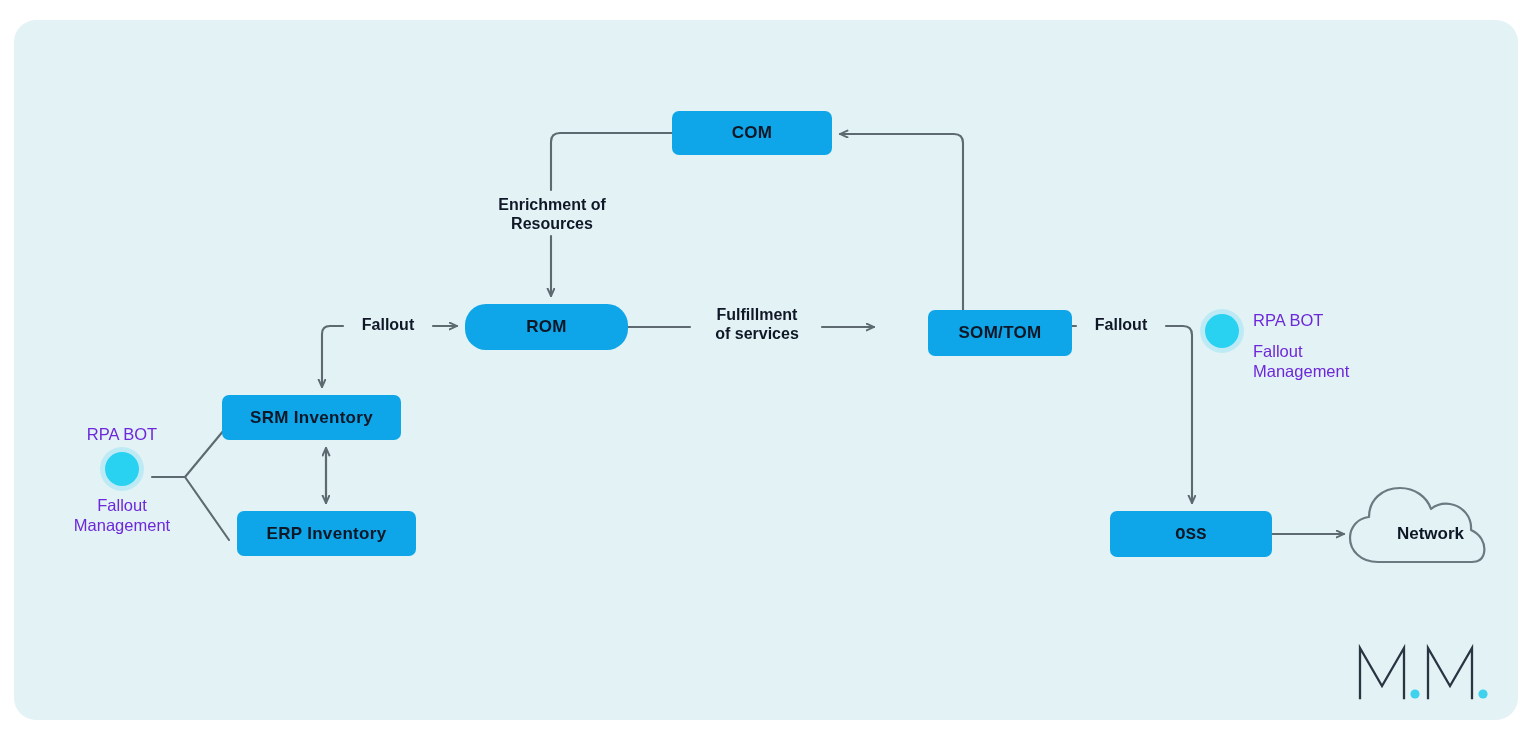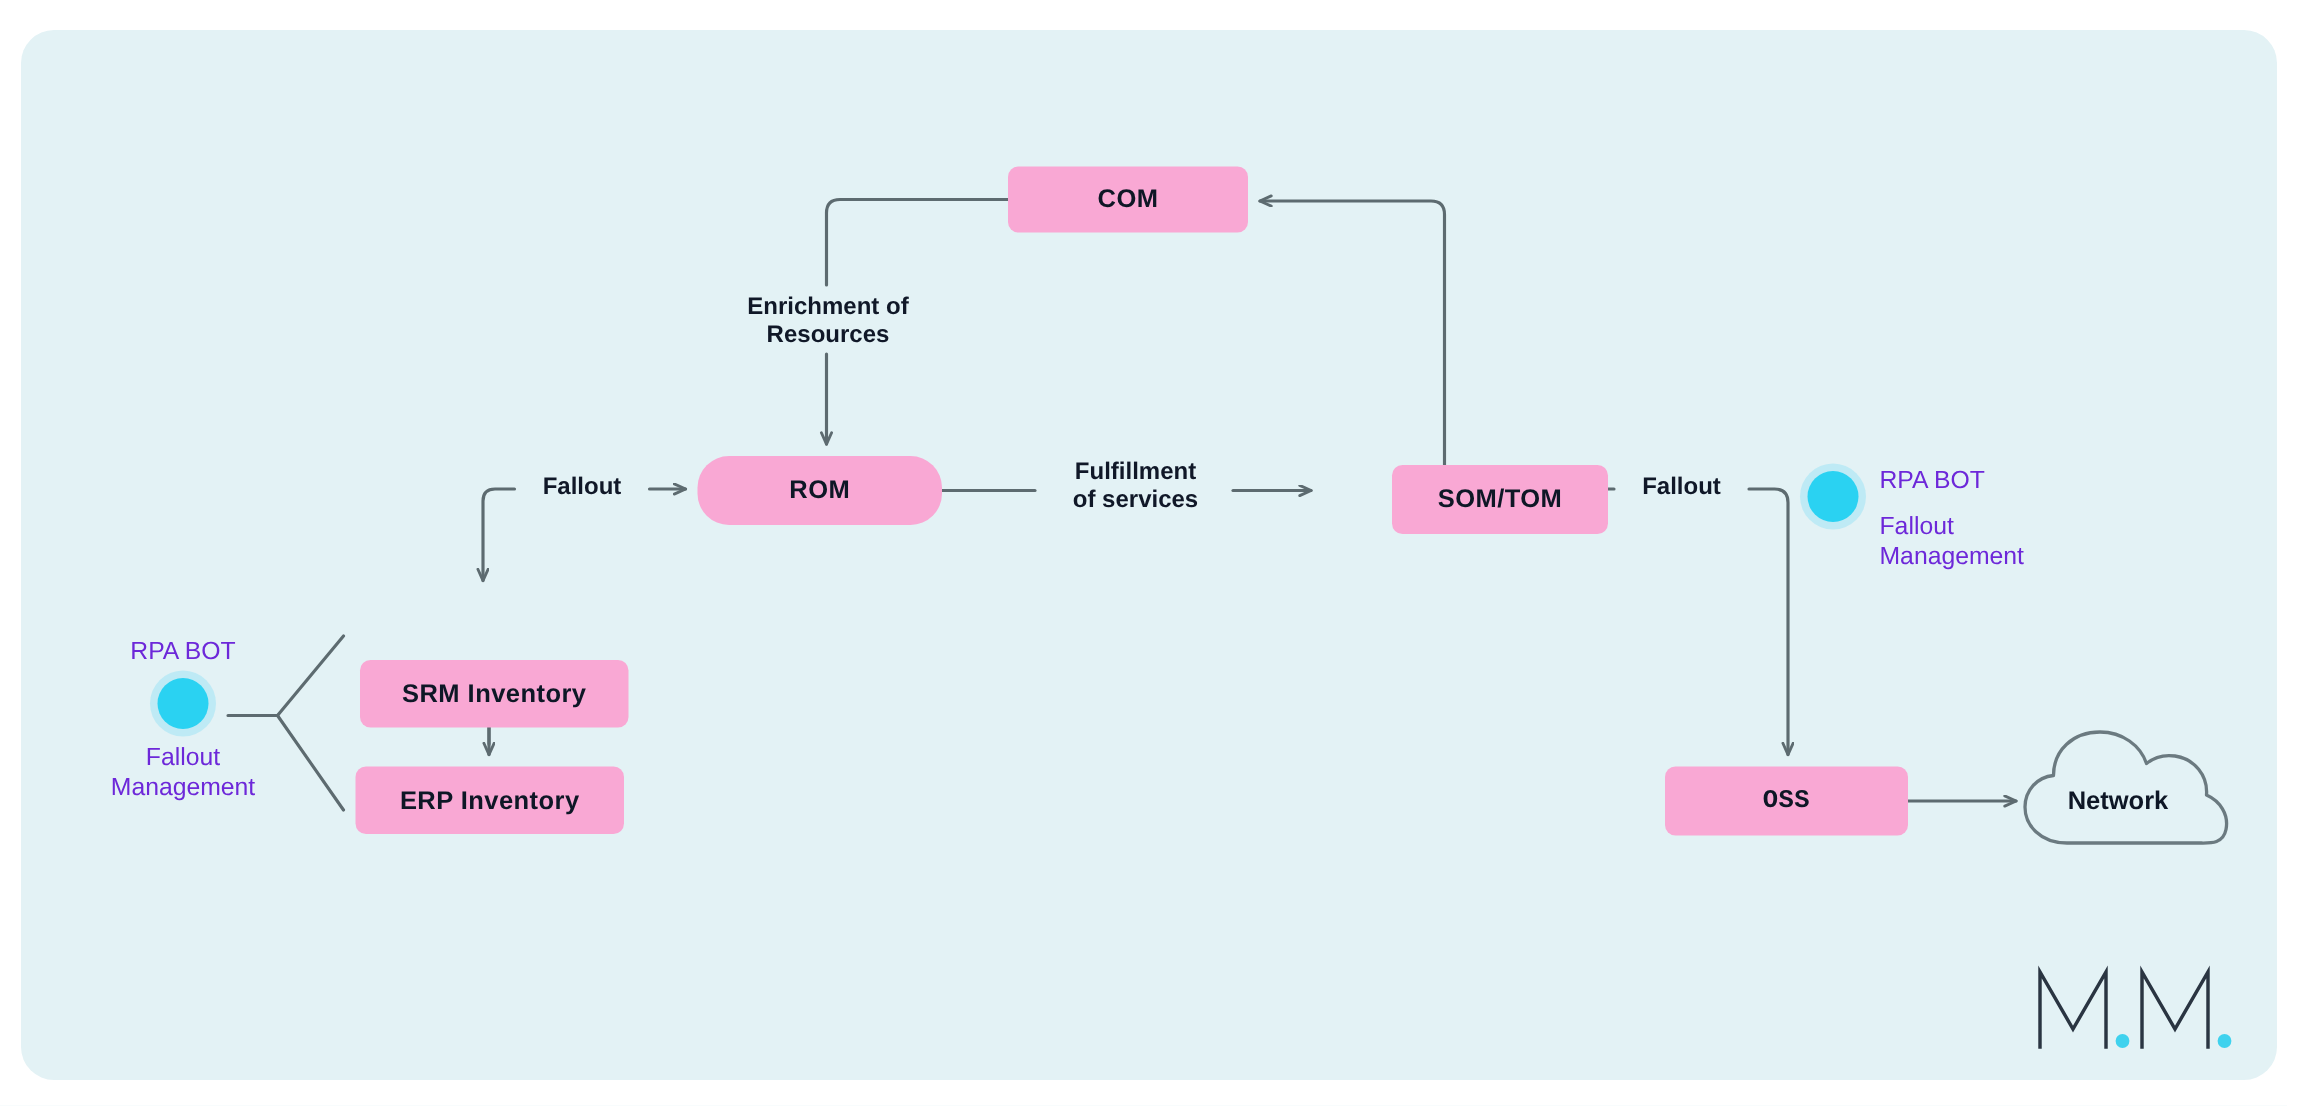--- a/index.html
+++ b/index.html
@@ -30,21 +30,21 @@
   }
   .svg-layer {
     position: absolute;
     left: 0; top: 0;
     width: 1536px;
     height: 737px;
     overflow: visible;
   }
   .node {
     position: absolute;
-    background: #f9a8d4;
+    background: #0ea5e9;
     border-radius: 7px;
     display: flex;
     align-items: center;
     justify-content: center;
     color: #101a2b;
     font-weight: bold;
     letter-spacing: 0.3px;
     box-sizing: border-box;
   }
   .node-label {
@@ -93,21 +93,21 @@
     padding-top: 2px;
   }
   .cloud-label {
     position: absolute;
     font-size: 17px;
     font-weight: bold;
     color: #0e1726;
     left: 1360px;
     top: 524px;
     width: 104px;
-    text-align: center;
+    text-align: right;
   }
   .logo {
     position: absolute;
     left: 1352px;
     top: 636px;
     width: 150px;
     height: 70px;
   }
 </style>
 </head>
@@ -166,21 +166,21 @@
   </div>
 
   <div class="node" style="left:465px; top:304px; width:163px; height:46px;border-radius:21px;">
     <span class="node-label">ROM</span>
   </div>
 
   <div class="node" style="left:928px; top:310px; width:144px; height:46px;">
     <span class="node-label">SOM/TOM</span>
   </div>
 
-  <div class="node" style="left:240px; top:395px; width:179px; height:45px;margin-top:45px;">
+  <div class="node" style="left:222px; top:395px; width:179px; height:45px;">
     <span class="node-label">SRM Inventory</span>
   </div>
 
   <div class="node" style="left:237px; top:511px; width:179px; height:45px;">
     <span class="node-label">ERP Inventory</span>
   </div>
 
   <div class="node" style="left:1110px; top:511px; width:162px; height:46px;font-family:Liberation Mono, monospace;">
     <span class="node-label">OSS</span>
   </div>

